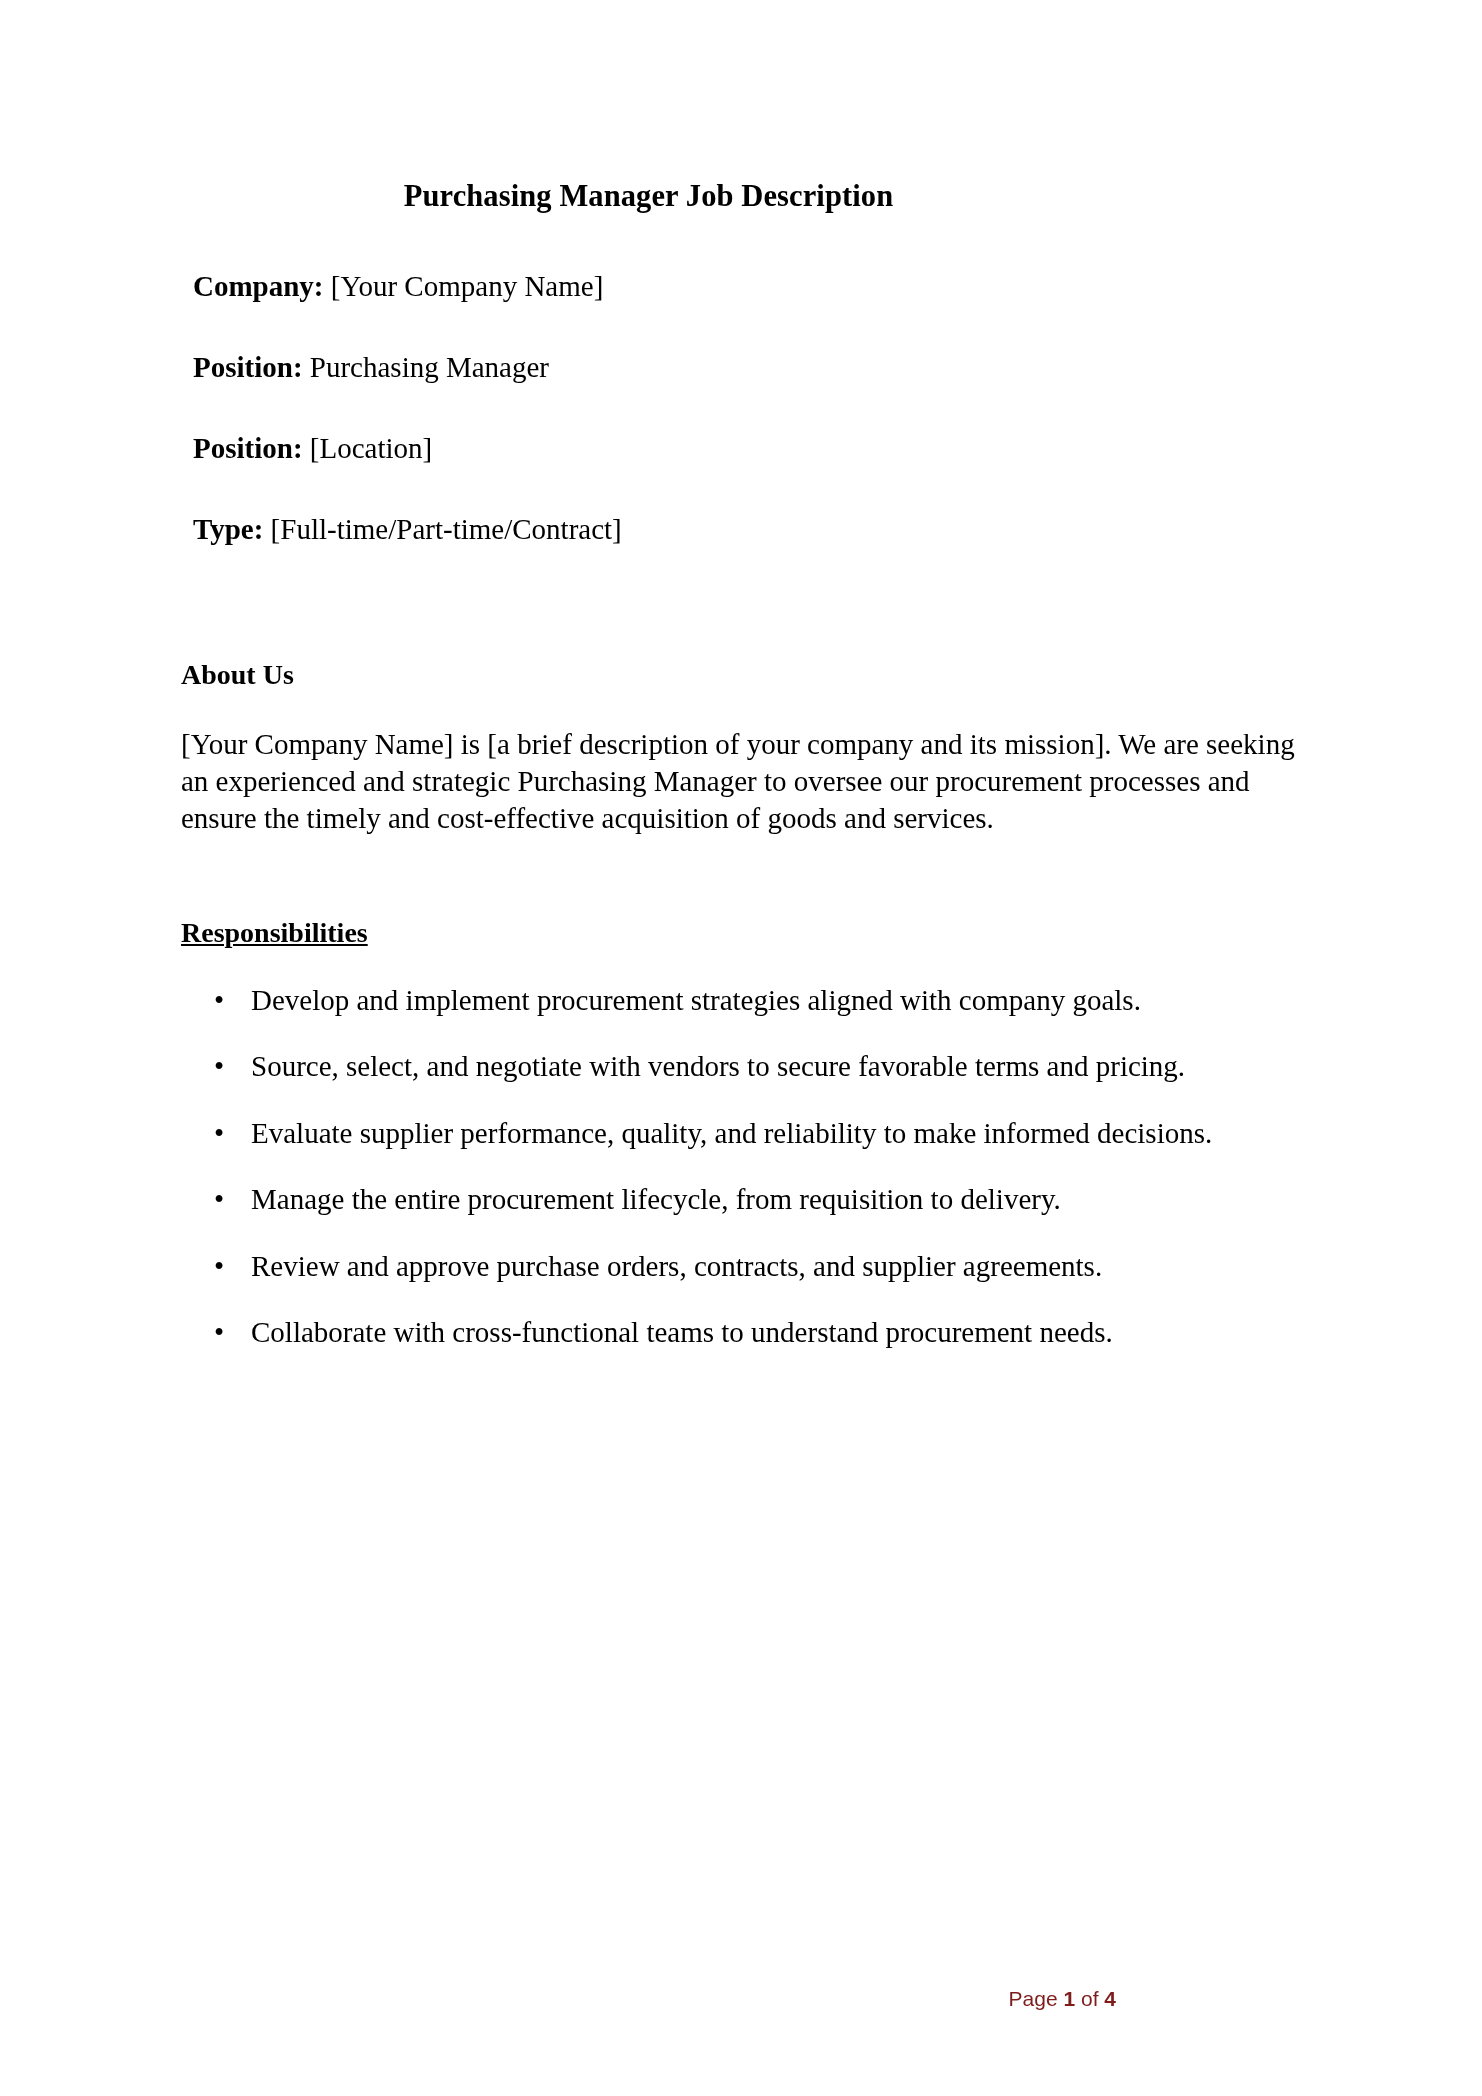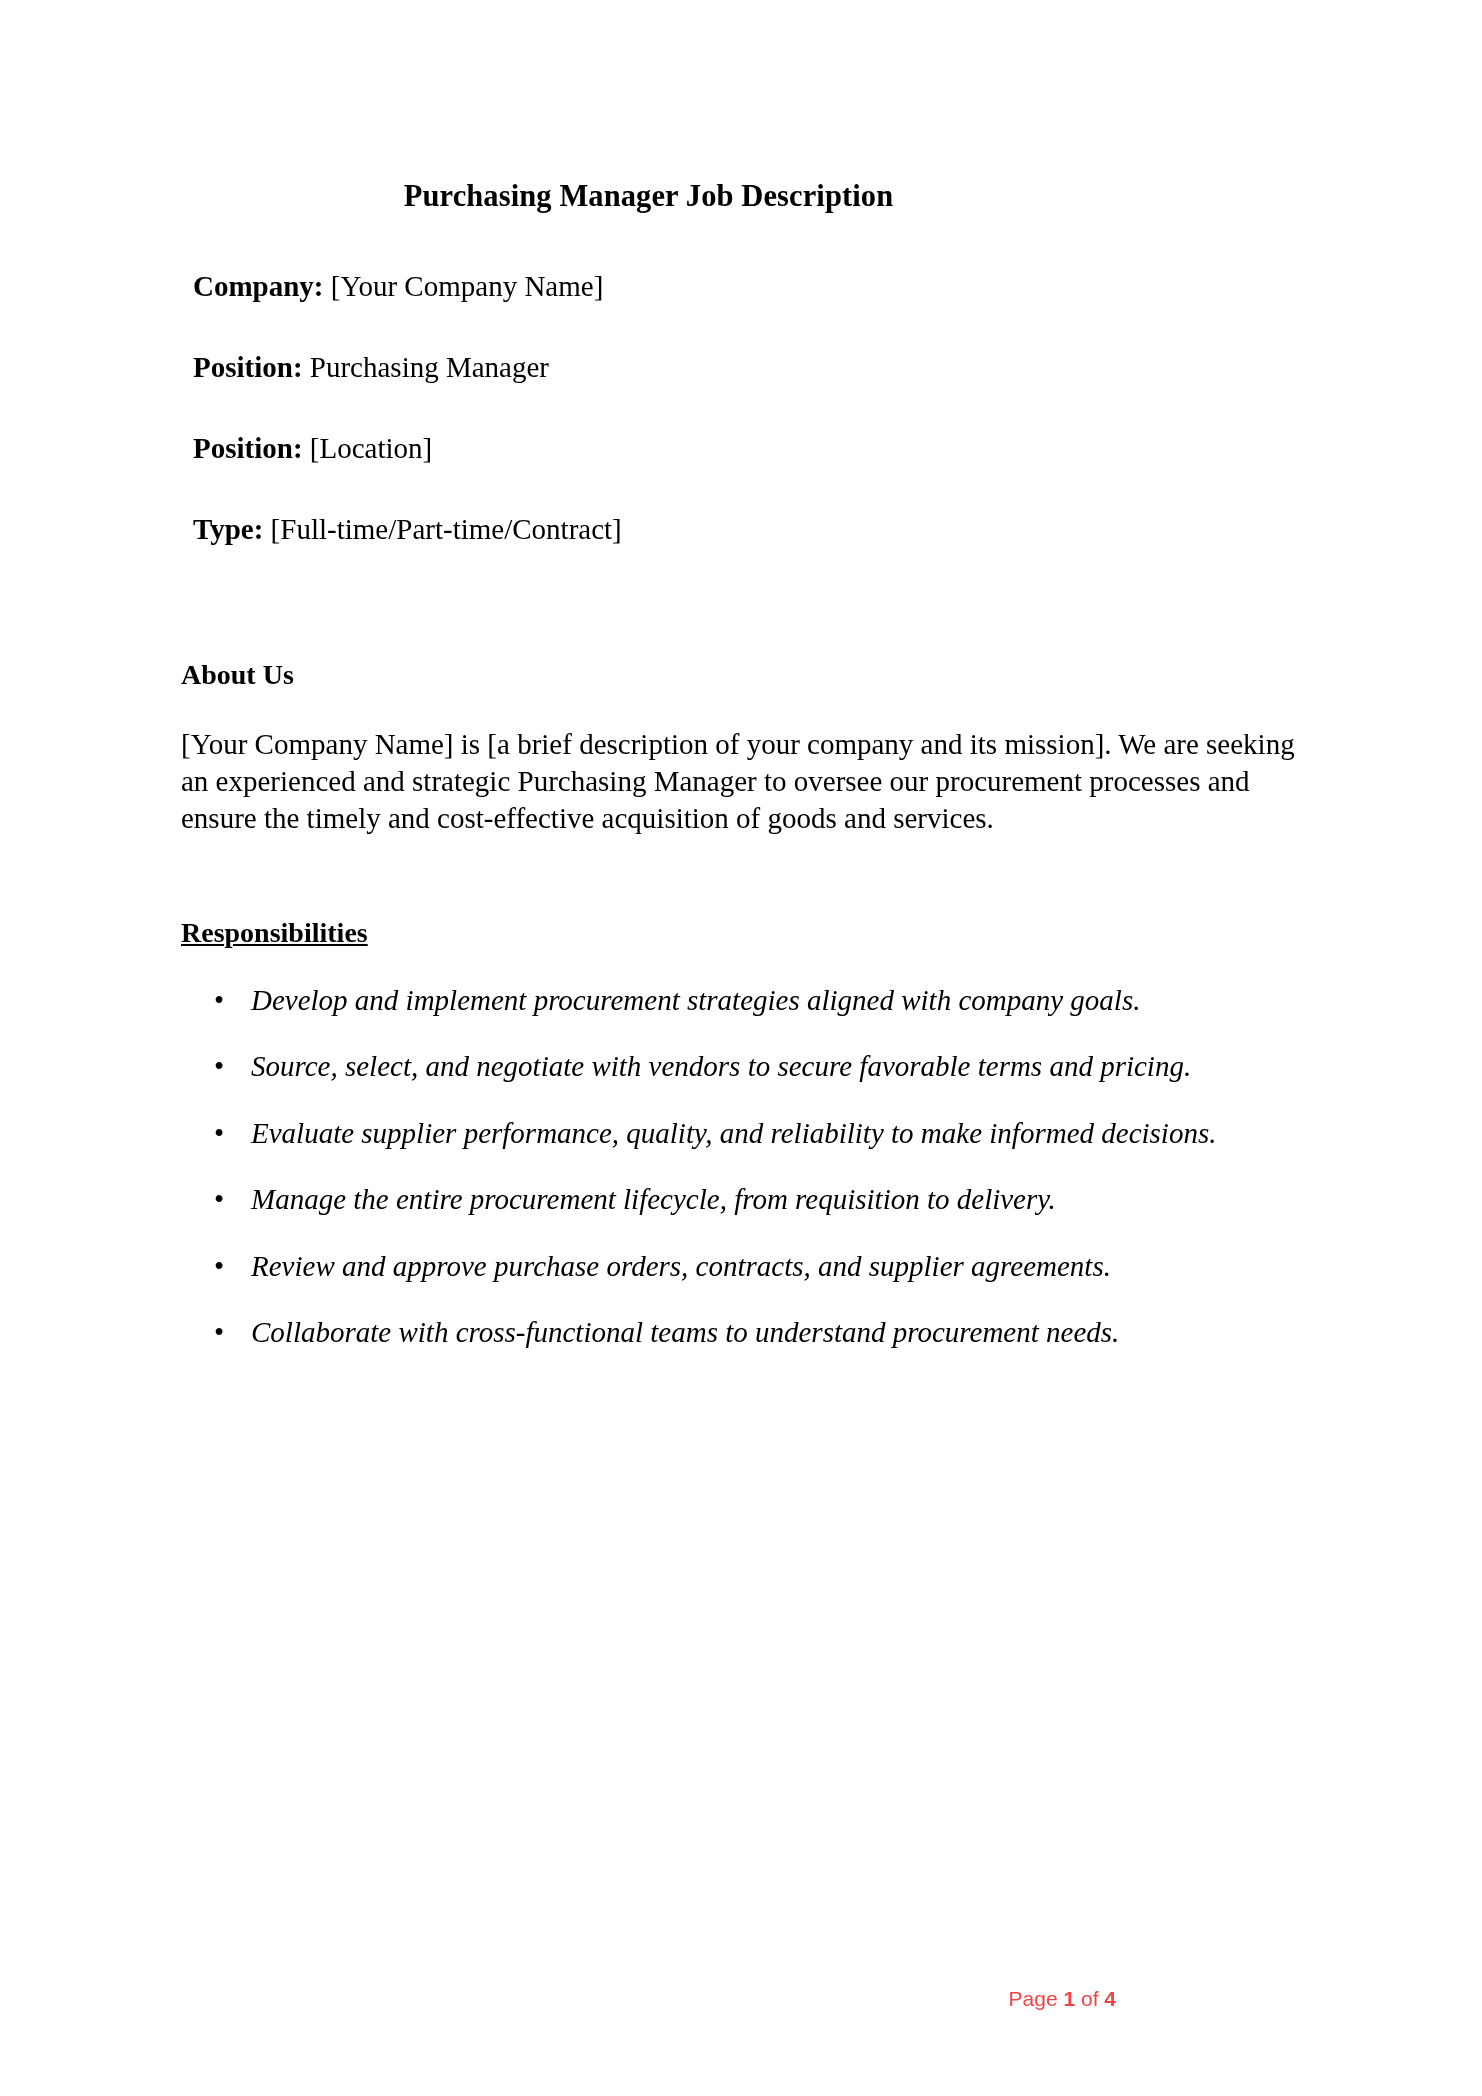--- a/index.html
+++ b/index.html
@@ -94,31 +94,30 @@
   .bullet-item .dot {
     position: absolute;
     left: 33px;
     top: 0;
     font-size: 29px;
     line-height: 59.5px;
   }
 
   .bullet-text {
     display: block;
-    font-style: italic;
   }
 
   .page-footer {
     position: absolute;
     right: 168px;
     bottom: 85px;
     font-family: "Liberation Sans", "DejaVu Sans", sans-serif;
     font-size: 21px;
     line-height: 1.2;
-    color: #ef4444;
+    color: #7f1d1d;
     white-space: nowrap;
   }
   .page-footer .num { font-weight: bold; }
   .page-footer .word { font-weight: normal; }
 </style>
 </head>
 <body>
 
 <div class="page">
 

